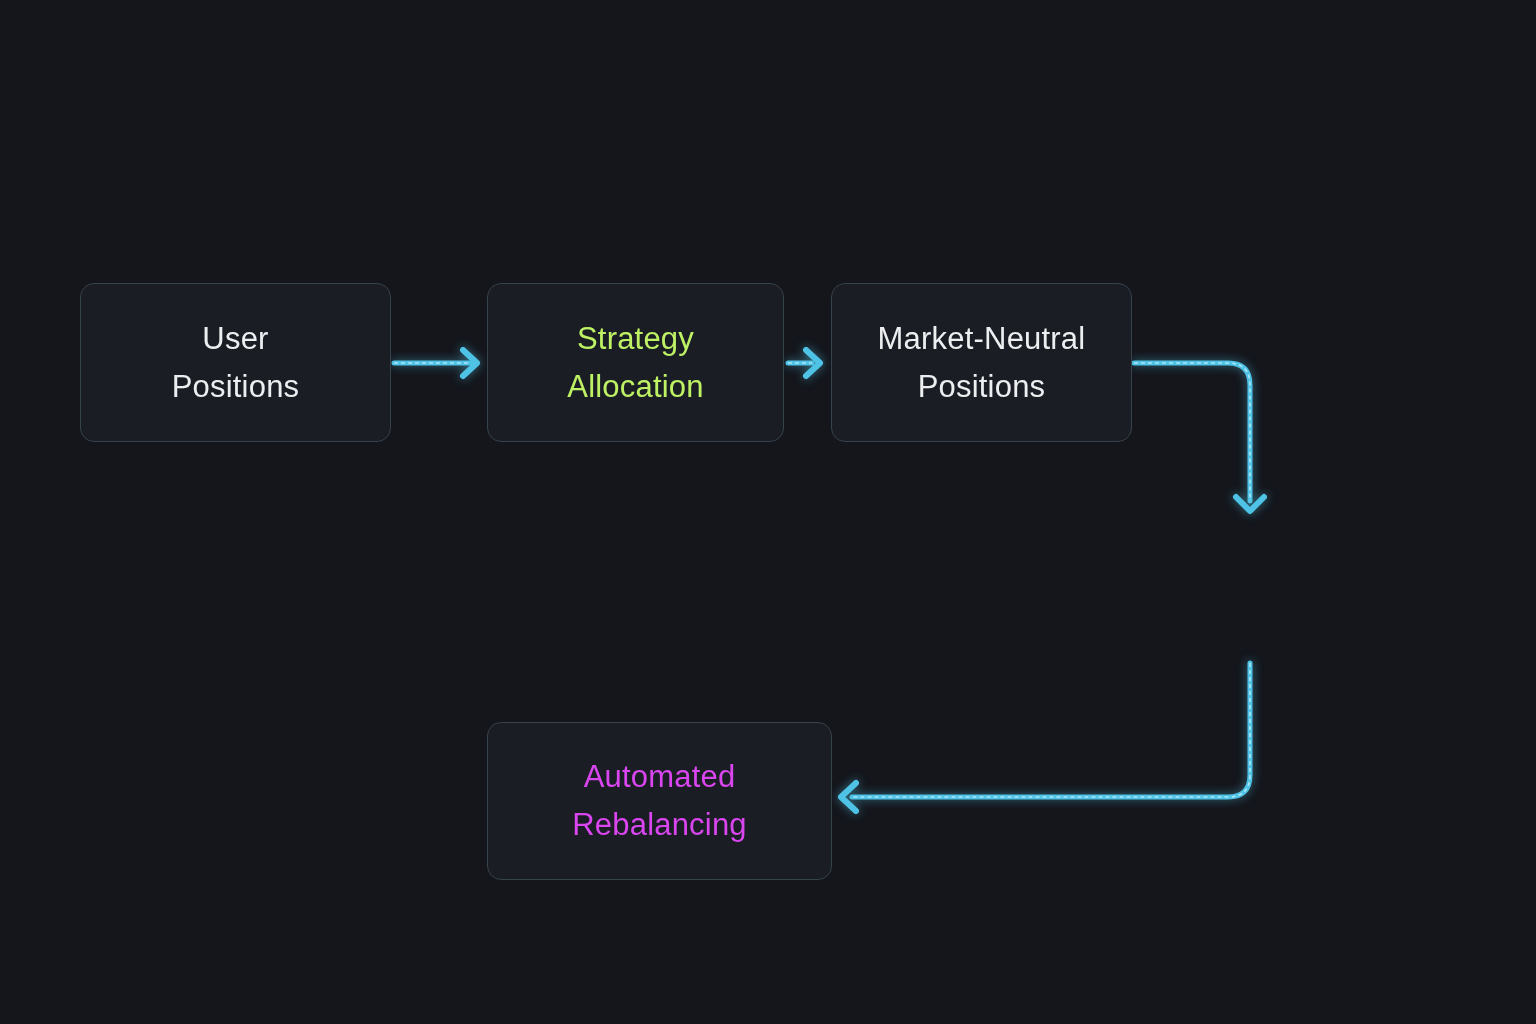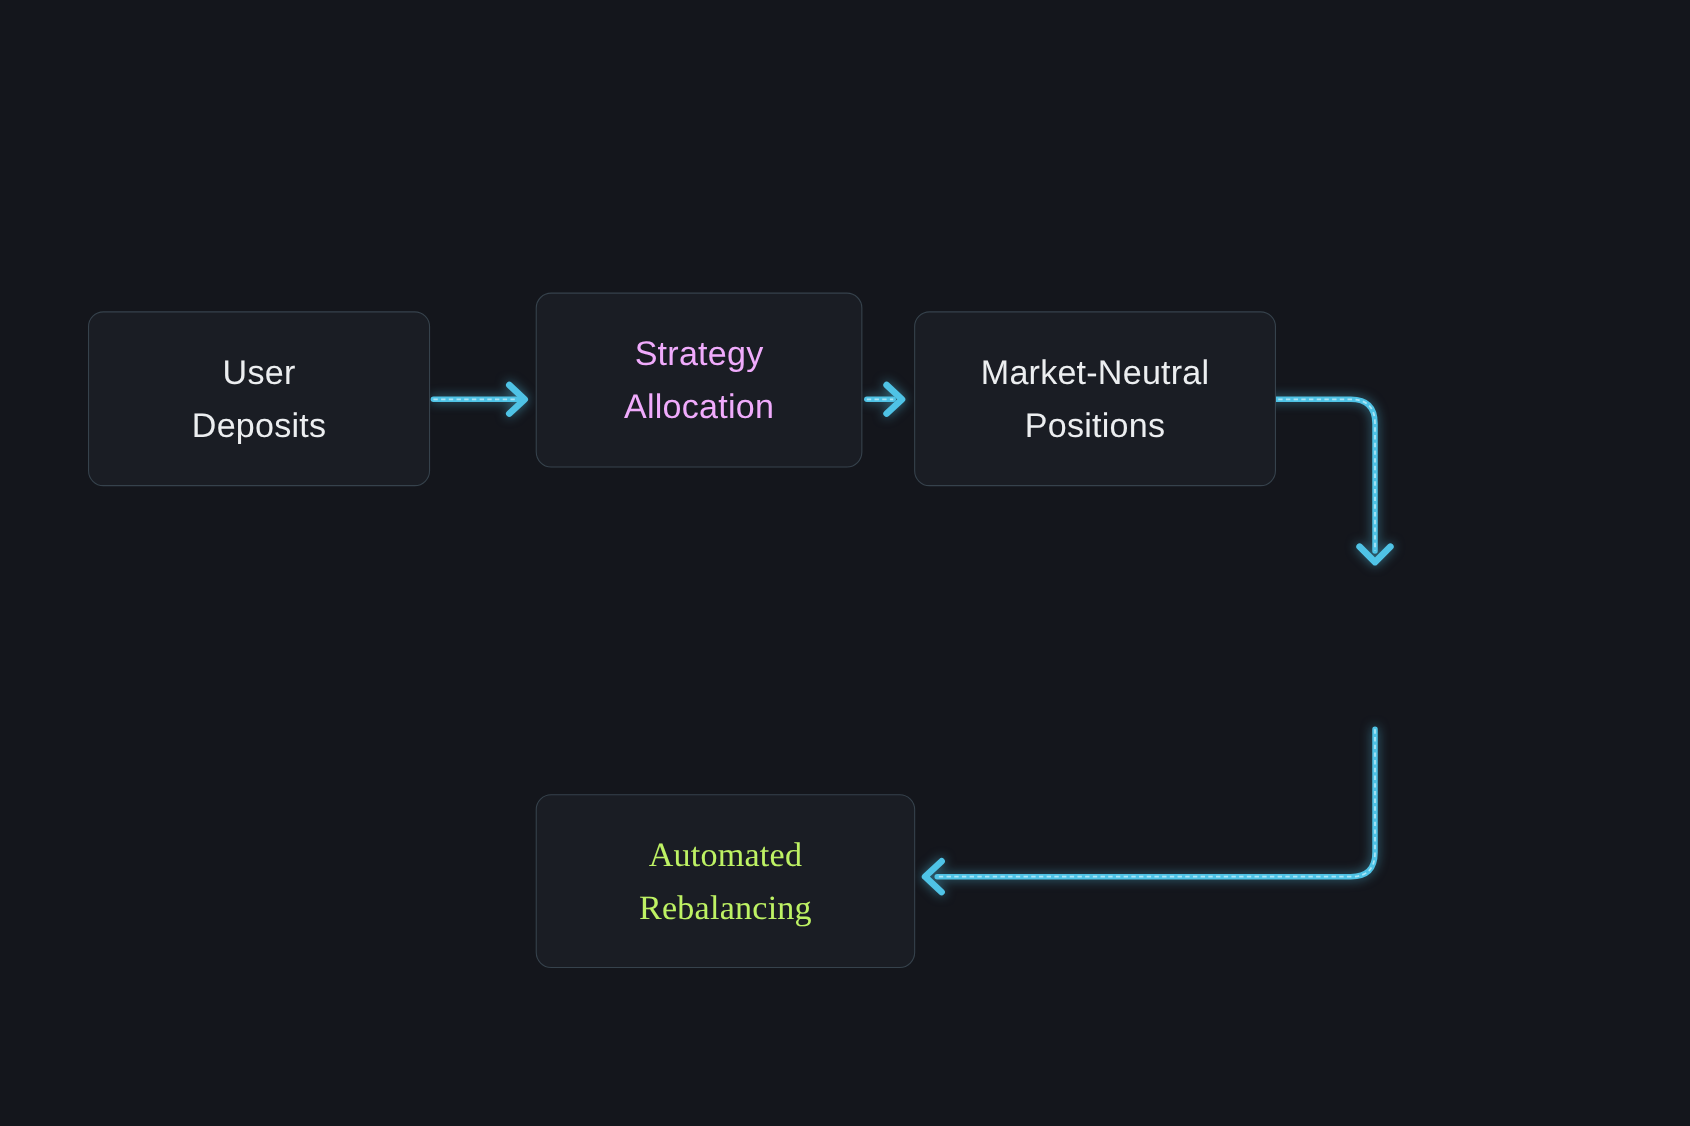--- a/index.html
+++ b/index.html
@@ -52,32 +52,32 @@
       <path d="M1134 363 L1228 363 Q1250 363 1250 385 L1250 501" fill="none" stroke="#4fc3e6" stroke-width="5" stroke-linecap="round"></path>
       <path d="M1134 363 L1228 363 Q1250 363 1250 385 L1250 501" fill="none" stroke="#b9ecfa" stroke-width="1.6" stroke-dasharray="4 3" opacity="0.85"></path>
       <polyline points="1236,497 1250,511 1264,497" fill="none" stroke="#4fc3e6" stroke-width="6" stroke-linecap="round" stroke-linejoin="round"></polyline>
       <path d="M1250 663 L1250 775 Q1250 797 1228 797 L852 797" fill="none" stroke="#4fc3e6" stroke-width="5" stroke-linecap="round"></path>
       <path d="M1250 663 L1250 775 Q1250 797 1228 797 L852 797" fill="none" stroke="#b9ecfa" stroke-width="1.6" stroke-dasharray="4 3" opacity="0.85"></path>
       <polyline points="856,783 841,797 856,811" fill="none" stroke="#4fc3e6" stroke-width="6" stroke-linecap="round" stroke-linejoin="round"></polyline>
     </svg>
 
   <div class="node" style="left: 80px; top: 283px; width: 311px; height: 159px; background: rgb(26, 29, 36); border-color: rgb(54, 66, 76); color: rgb(236, 238, 240);">
     <span class="label">User
-Deposits</span>
+Positions</span>
   </div>
 
-  <div class="node" style="left: 487px; top: 266px; width: 297px; height: 159px; background: rgb(26, 29, 36); border-color: rgb(54, 66, 76); color: #f0abfc;">
+  <div class="node" style="left: 487px; top: 283px; width: 297px; height: 159px; background: rgb(26, 29, 36); border-color: rgb(54, 66, 76); color: #bef264;">
     <span class="label">Strategy
 Allocation</span>
   </div>
 
-  <div class="node" style="left: 831px; top: 283px; width: 329px; height: 159px; background: rgb(26, 29, 36); border-color: rgb(54, 66, 76); color: rgb(236, 238, 240);">
+  <div class="node" style="left: 831px; top: 283px; width: 301px; height: 159px; background: rgb(26, 29, 36); border-color: rgb(54, 66, 76); color: rgb(236, 238, 240);">
     <span class="label">Market-Neutral
 Positions</span>
   </div>
 
 
-  <div class="node" style="left: 487px; top: 722px; width: 345px; height: 158px; background: rgb(26, 29, 36); border-color: rgb(54, 66, 76); color: #bef264; font-family: Liberation Serif, serif;">
+  <div class="node" style="left: 487px; top: 722px; width: 345px; height: 158px; background: rgb(26, 29, 36); border-color: rgb(54, 66, 76); color: #d946ef;">
     <span class="label">Automated
 Rebalancing</span>
   </div>
 
 </div>
 
 </body></html>

